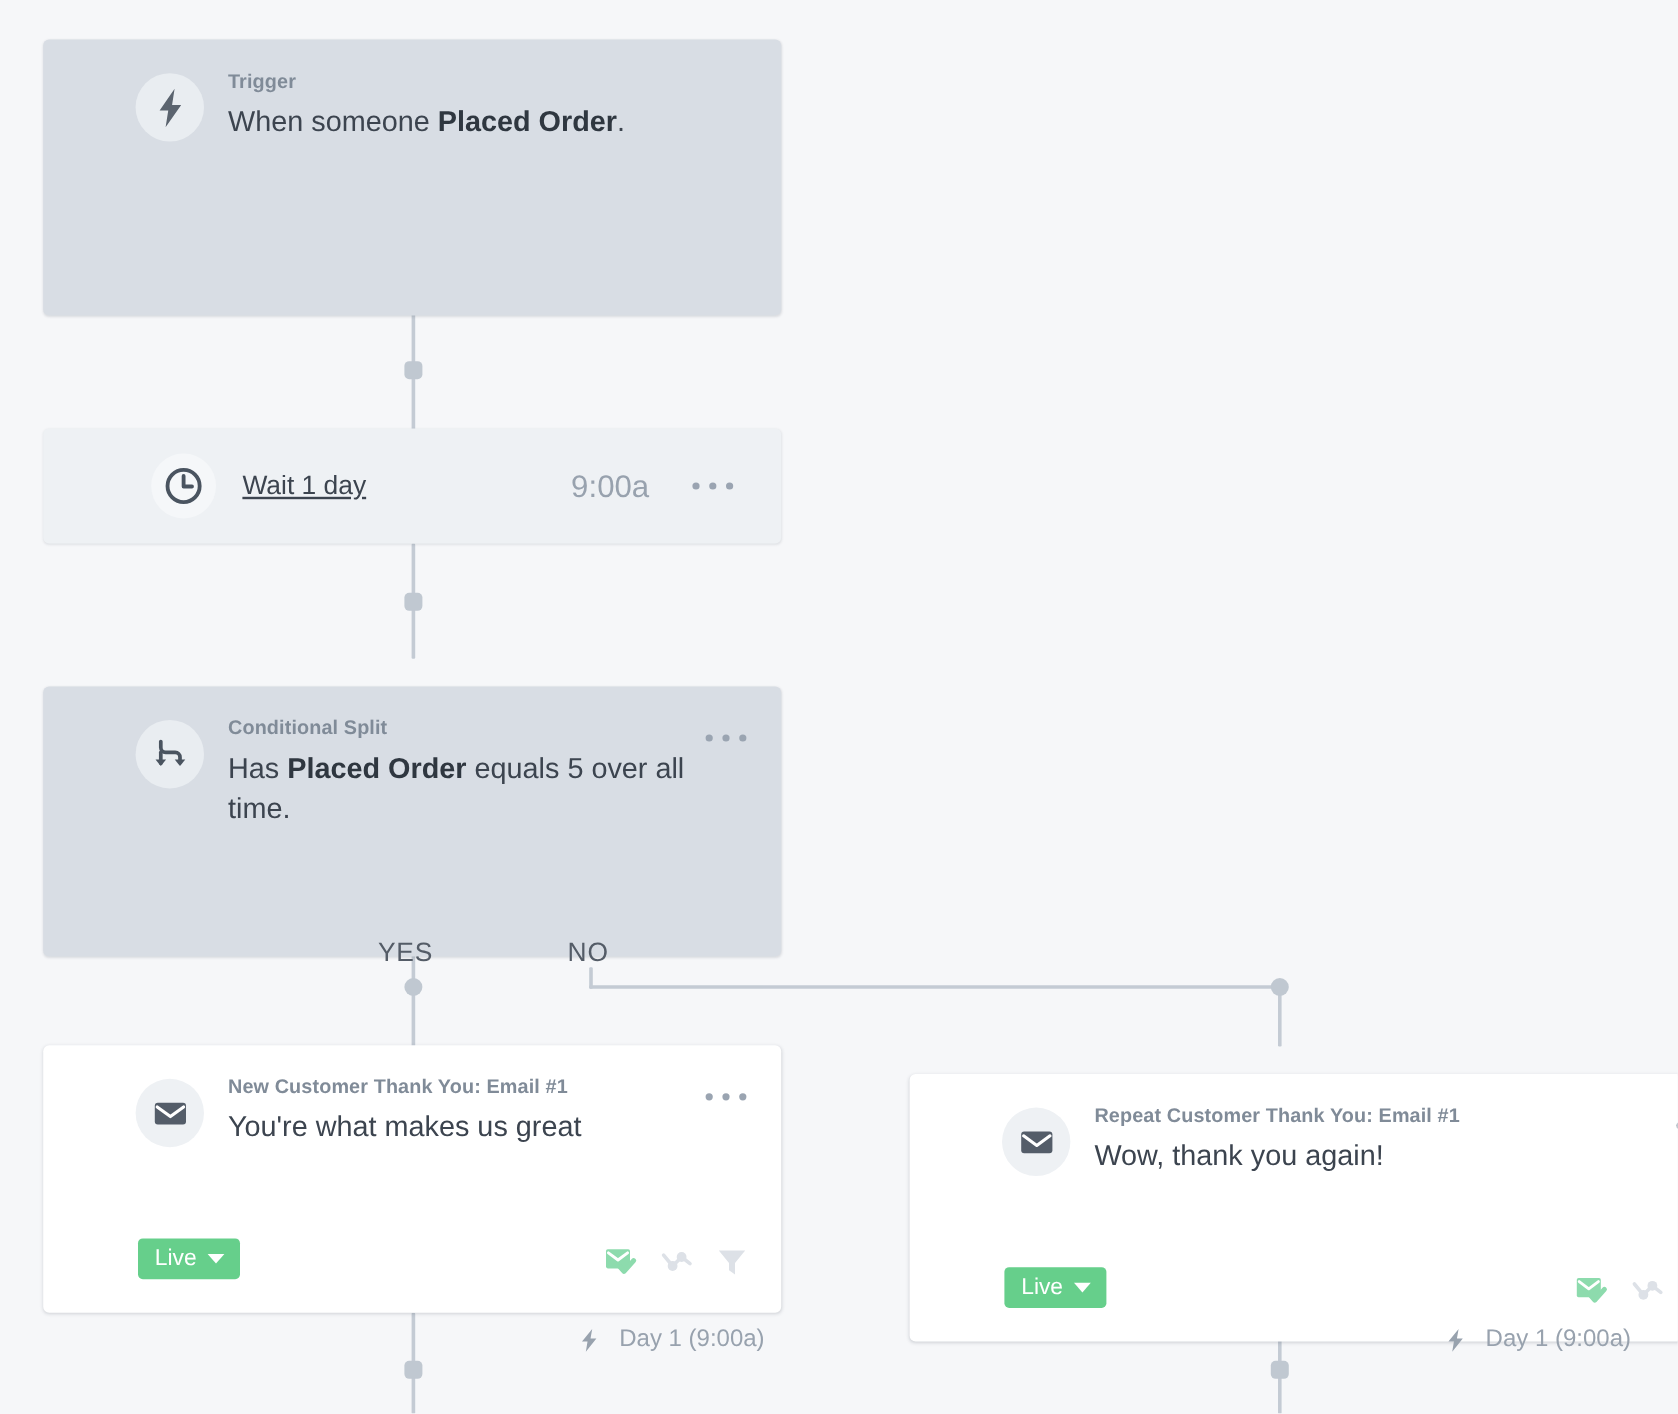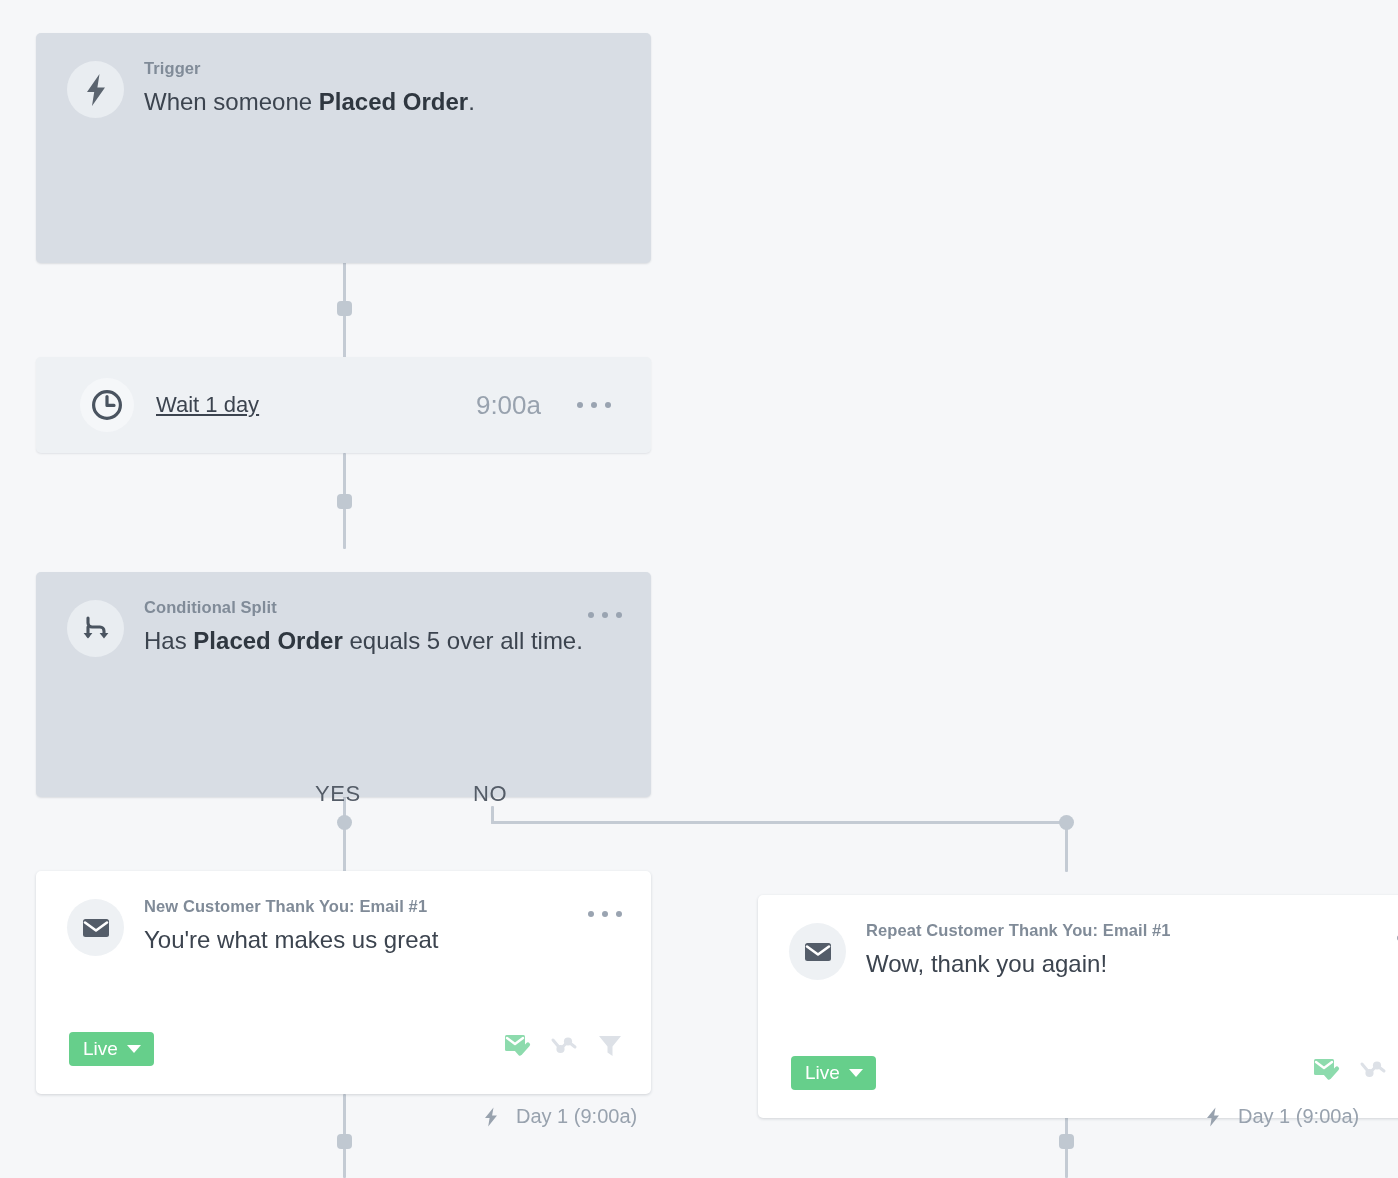--- a/index.html
+++ b/index.html
@@ -17,20 +17,21 @@
   .conn-v{position:absolute;width:3px;background:#c4cbd4;border-radius:1px;}
   .conn-h{position:absolute;height:3px;background:#c4cbd4;border-radius:1px;}
   .conn-dot{position:absolute;width:15px;height:15px;background:#c0c8d1;border-radius:50%;}
   .conn-dot.sq{border-radius:4px;}
 
   
   .card{
     position:absolute;
     border-radius:5px;
     box-sizing:border-box;
+    padding-left:46px;
   }
   .card.grey{
     background:#d8dde4;
     box-shadow:0 1px 2px rgba(40,50,65,.13);
   }
   .card.pale{
     background:#eef1f4;
     box-shadow:0 1px 2px rgba(40,50,65,.10);
   }
   .card.white{
@@ -92,21 +93,21 @@
     position:absolute;
     font-size:22px;
     letter-spacing:.6px;
     color:#545c67;
     font-weight:normal;
   }
 
   
   .card-footer{
     position:absolute;left:33px;right:28px;bottom:28px;
-    display:flex;align-items:flex-start;justify-content:space-between;
+    display:flex;align-items:flex-end;justify-content:space-between;
   }
   .live-badge{
     display:inline-flex;align-items:center;gap:9px;
     background:#66cf8b;color:#fff;
     font-size:19px;
     padding:7px 13px 8px 14px;
     border-radius:4px;
     cursor:pointer;
     line-height:1;
   }

